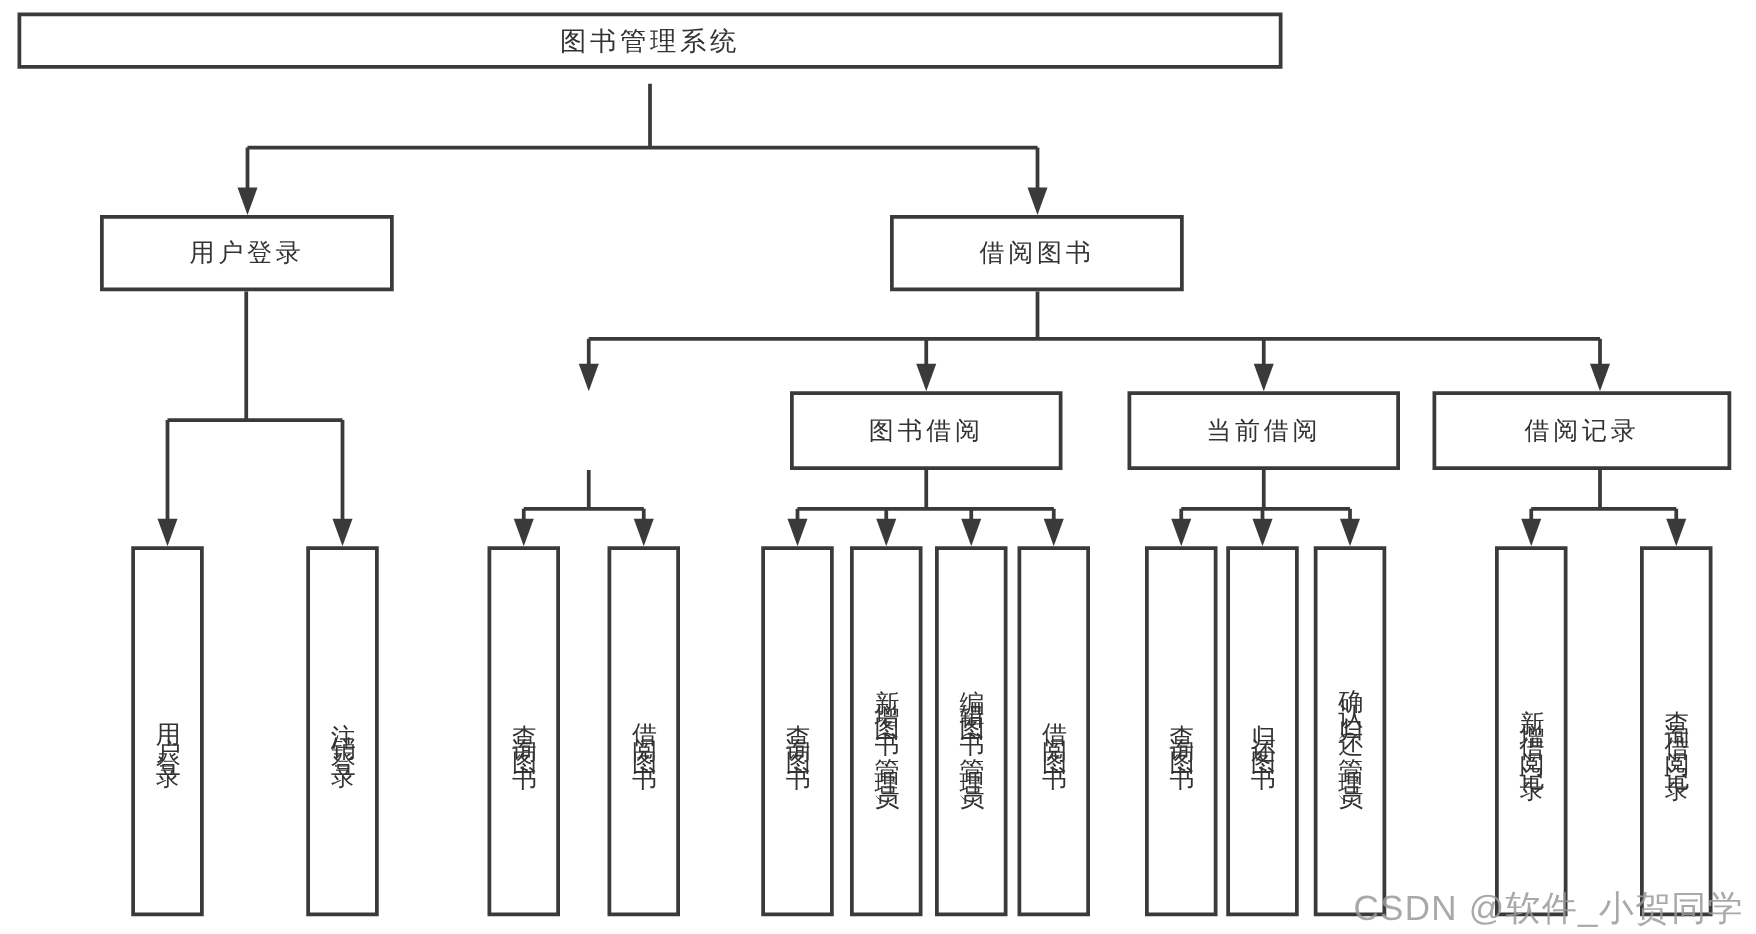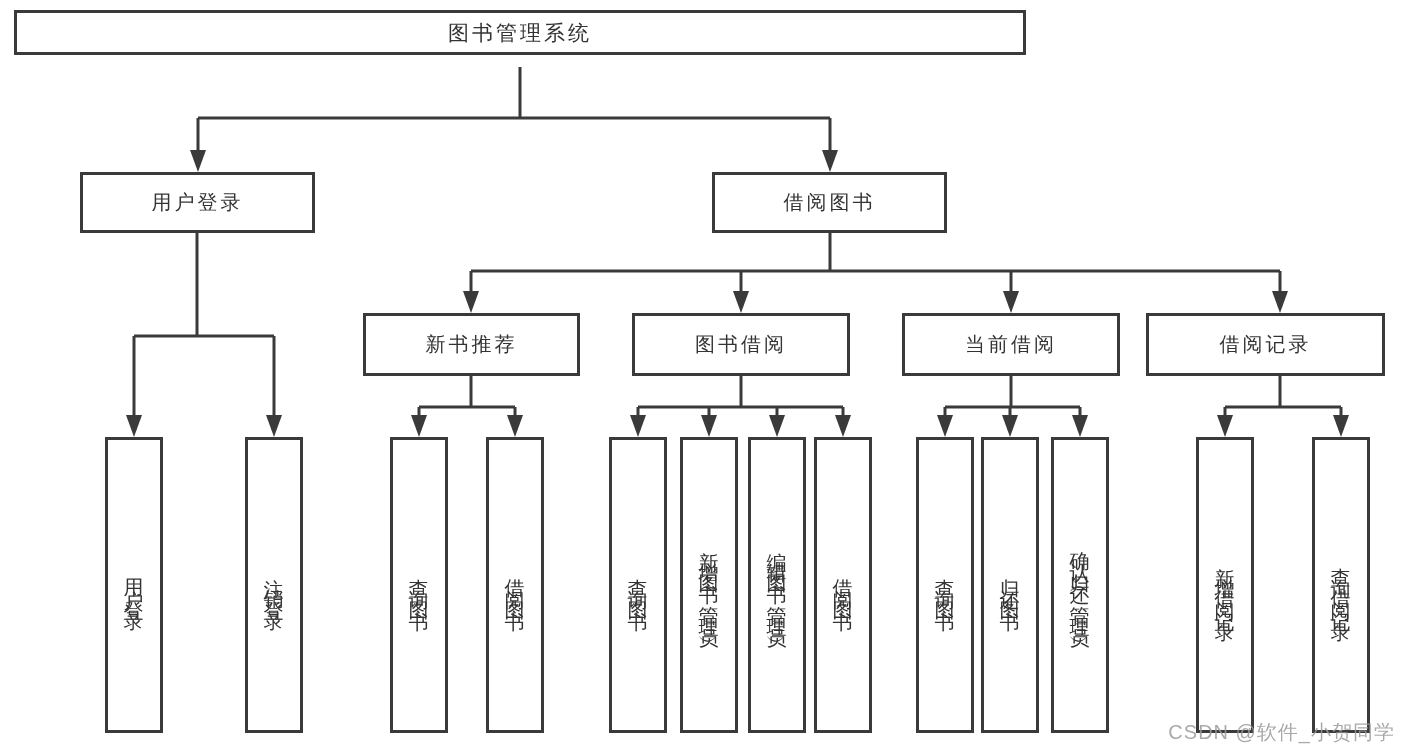--- a/index.html
+++ b/index.html
@@ -22,21 +22,21 @@
     display:block;
     writing-mode:vertical-rl;text-orientation:mixed;
     font-size:20px;letter-spacing:11px;line-height:52px;
     text-align:center;white-space:nowrap;overflow:hidden;
   }
   svg.connectors{position:absolute;left:0;top:0;z-index:1;pointer-events:none;}
   .ln{fill:none;stroke:var(--line,#3a3a3a);stroke-width:3;}
   .ah{fill:var(--line,#3a3a3a);stroke:none;}
   .watermark{
     position:absolute;right:10px;bottom:1px;z-index:6;
-    font-size:20px;letter-spacing:1px;
+    font-size:28px;letter-spacing:1px;
     color:var(--watermark,#9b9b9b);opacity:.85;
   }
 </style>
 </head>
 <body>
 
 <div class="stage">
 
   <svg class="connectors" width="1405" height="747" viewBox="0 0 1405 747">
     <g>
@@ -79,21 +79,20 @@
       <polygon class="ah" points="1217,415 1233,415 1225,437"></polygon>
       <polygon class="ah" points="1333,415 1349,415 1341,437"></polygon>
     </g>
   </svg>
 
   <div class="box h root" style="left:14px;top:10px;width:1012px;height:45px;">图书管理系统</div>
 
   <div class="box h" style="left:80px;top:172px;width:235px;height:61px;">用户登录</div>
   <div class="box h" style="left:712px;top:172px;width:235px;height:61px;">借阅图书</div>
 
-  <div class="box h" style="left:363px;top:313px;width:217px;height:63px;">新书推荐</div>
   <div class="box h" style="left:632px;top:313px;width:218px;height:63px;">图书借阅</div>
   <div class="box h" style="left:902px;top:313px;width:218px;height:63px;">当前借阅</div>
   <div class="box h" style="left:1146px;top:313px;width:239px;height:63px;">借阅记录</div>
 
   <div class="box v" style="left:105px;top:437px;width:58px;height:296px;">用户登录</div>
   <div class="box v" style="left:245px;top:437px;width:58px;height:296px;">注销登录</div>
 
   <div class="box v" style="left:390px;top:437px;width:58px;height:296px;">查询图书</div>
   <div class="box v" style="left:486px;top:437px;width:58px;height:296px;">借阅图书</div>
 

